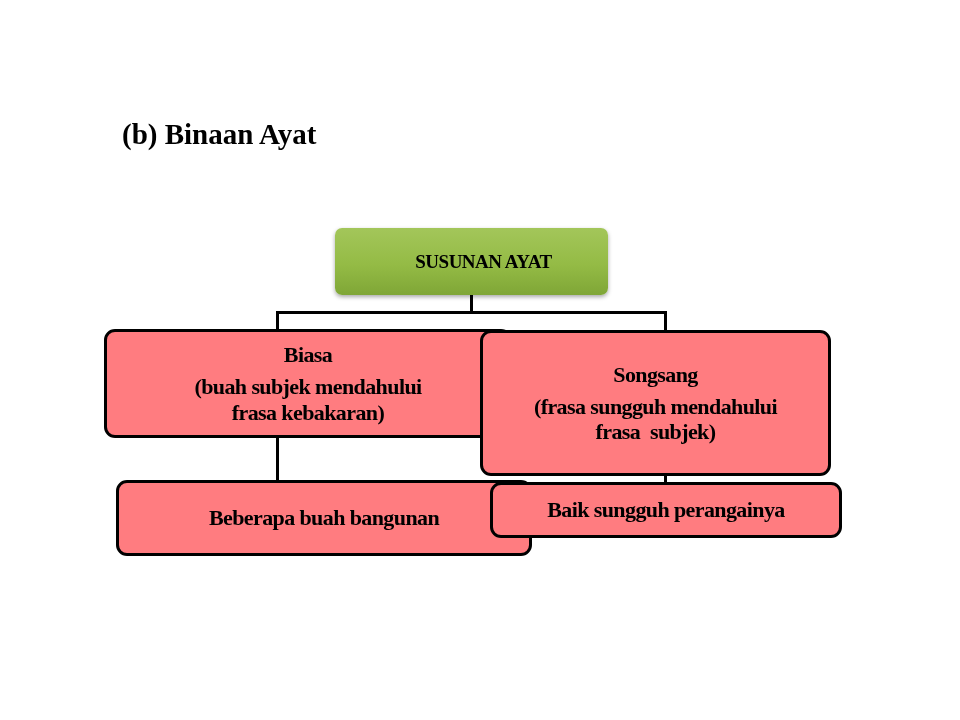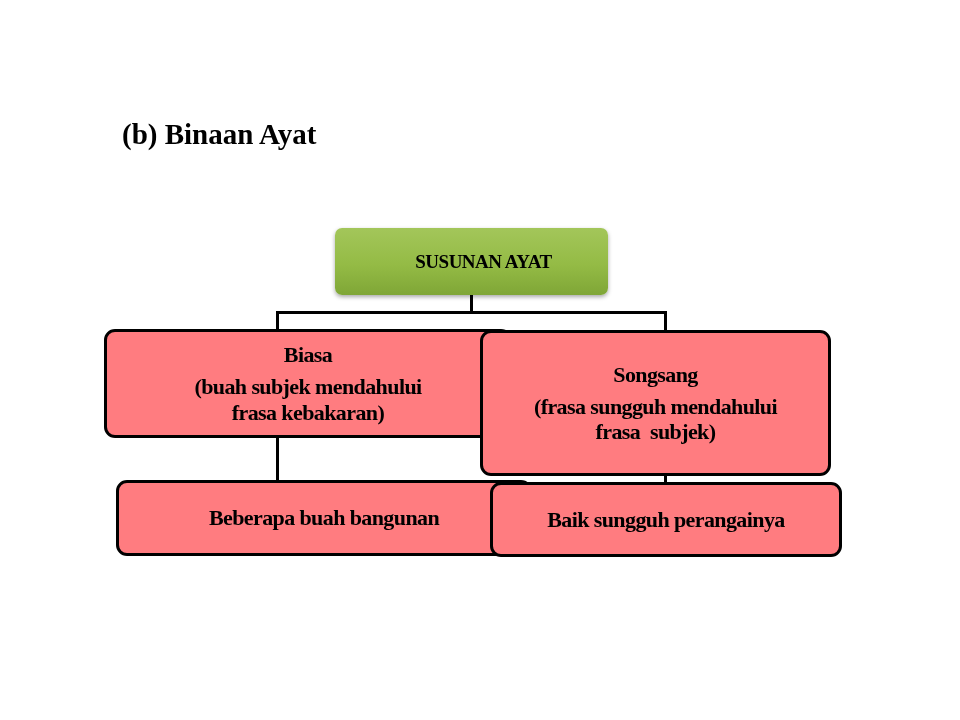--- a/index.html
+++ b/index.html
@@ -70,21 +70,21 @@
       left: 104px;
       top: 480px;
       width: 416px;
       height: 76px;
       margin-left: 12px;
     }
     .box-right-bottom {
       left: 490px;
       top: 482px;
       width: 352px;
-      height: 75px;
+      height: 56px;
     }
     .heading {
       font-size: 22px;
       margin-bottom: 7px;
     }
     .desc {
       font-size: 22px;
     }
     .line {
       position: absolute;

